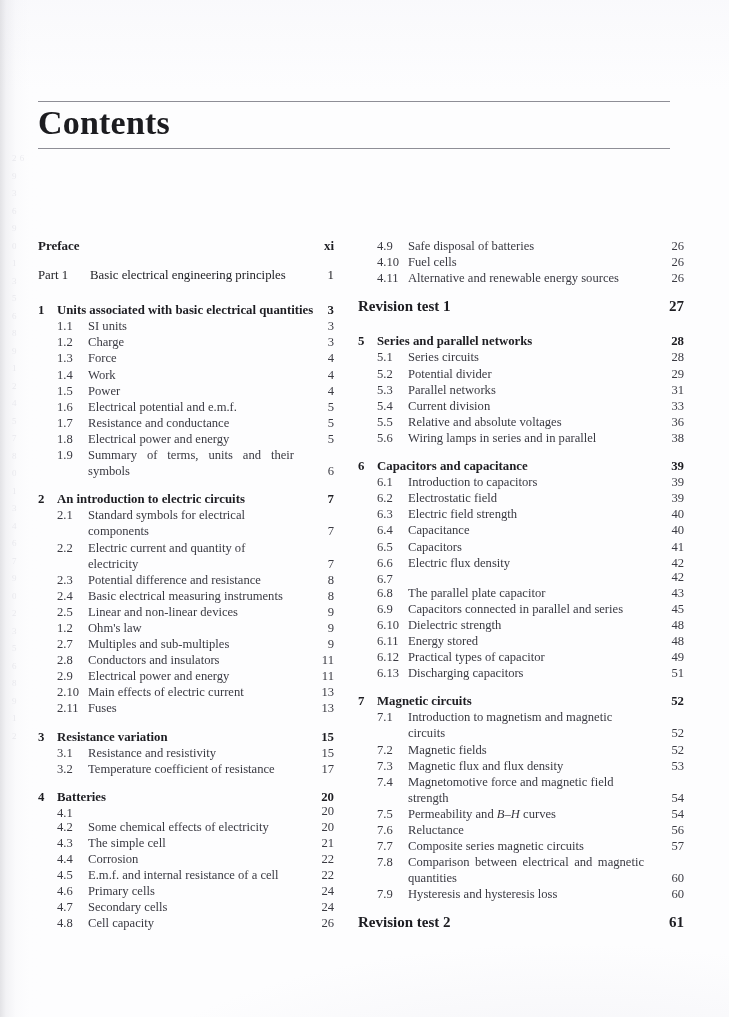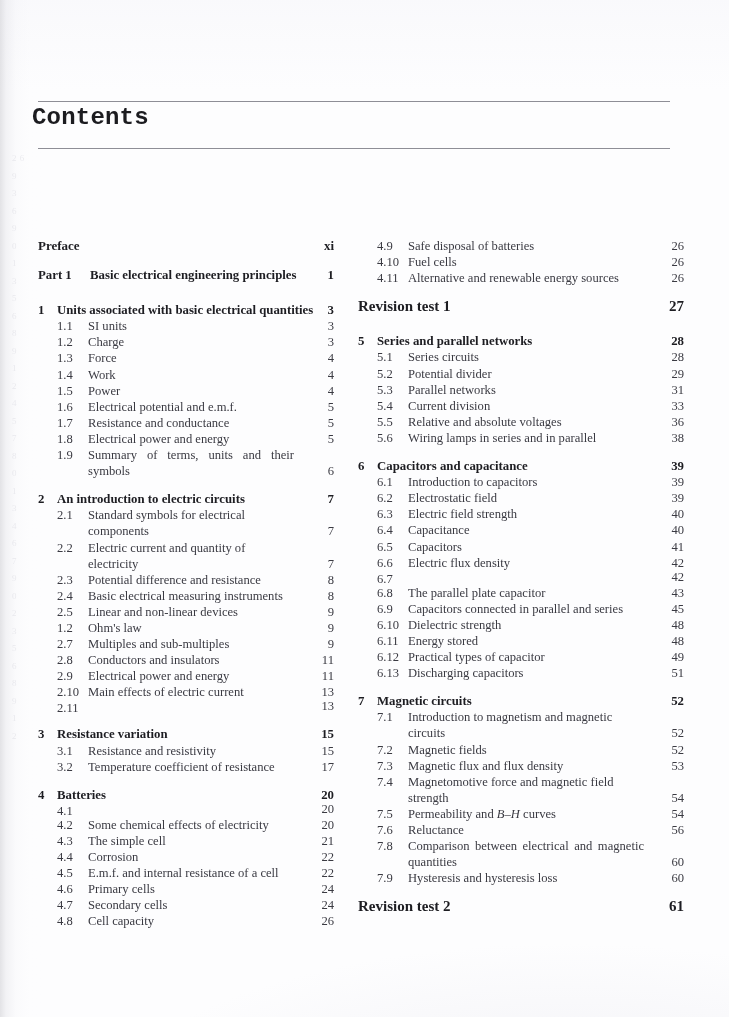--- a/index.html
+++ b/index.html
@@ -52,27 +52,27 @@
     left: 38px;
     width: 632px;
     height: 0;
     border-top: 1.4px solid #8e8e96;
   }
   .rule.top { top: 101px; }
   .rule.bottom { top: 148px; }
 
   .page-title {
     position: absolute;
-    left: 32px;
+    left: 38px;
     top: 104px;
-    font-size: 24px;
+    font-size: 34px;
     font-weight: bold;
     letter-spacing: 0.2px;
     color: #1c1c20;
-    font-family: Liberation Mono, monospace;
+    font-family: Liberation Serif, serif;
   }
 
   .columns {
     position: absolute;
     top: 238px;
     left: 0;
     width: 729px;
   }
   .col {
     position: absolute;
@@ -103,21 +103,21 @@
     right: 0;
     bottom: 0;
     text-align: right;
     width: 30px;
   }
 
   
   .row.front .label { margin-left: 0; }
   .row.front { font-weight: bold; font-size: 13px; color: #1d1d22; }
 
-  .row.part { font-weight: bold; font-size: 12.8px; color: #1d1d22; }
+  .row.part { font-weight: normal; font-size: 12.8px; color: #1d1d22; }
   .row.part .num { left: 0; width: 50px; }
   .row.part .label { margin-left: 52px; }
 
   
   .row.chapter {
     font-weight: bold;
     font-size: 12.8px;
     color: #1d1d22;
     margin-top: 12px;
   }
@@ -293,20 +293,21 @@
         <span class="label">Electrical power and energy</span>
         <span class="pg">11</span>
       </div>
       <div class="row section">
         <span class="num">2.10</span>
         <span class="label">Main effects of electric current</span>
         <span class="pg">13</span>
       </div>
       <div class="row section">
         <span class="num">2.11</span>
+        <span class="label">Fuses</span>
         <span class="pg">13</span>
       </div>
 
       <div class="row chapter">
         <span class="num">3</span>
         <span class="label">Resistance variation</span>
         <span class="pg">15</span>
       </div>
       <div class="row section">
         <span class="num">3.1</span>
@@ -525,20 +526,25 @@
       <div class="row section">
         <span class="num">7.5</span>
         <span class="label">Permeability and <em class="sym">B–H</em> curves</span>
         <span class="pg">54</span>
       </div>
       <div class="row section">
         <span class="num">7.6</span>
         <span class="label">Reluctance</span>
         <span class="pg">56</span>
       </div>
+      <div class="row section">
+        <span class="num">7.7</span>
+        <span class="label">Composite series magnetic circuits</span>
+        <span class="pg">57</span>
+      </div>
       <div class="row section justified">
         <span class="num">7.8</span>
         <span class="label">Comparison between electrical and magnetic quantities</span>
         <span class="pg">60</span>
       </div>
       <div class="row section">
         <span class="num">7.9</span>
         <span class="label">Hysteresis and hysteresis loss</span>
         <span class="pg">60</span>
       </div>

